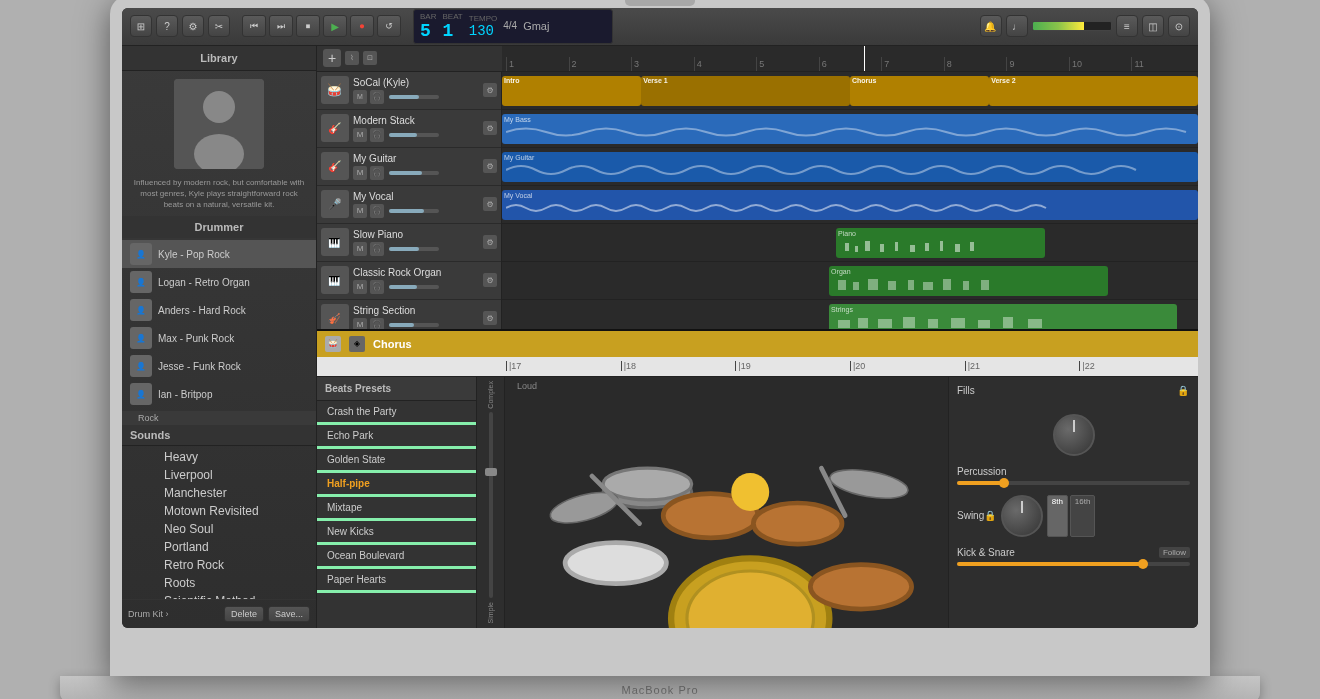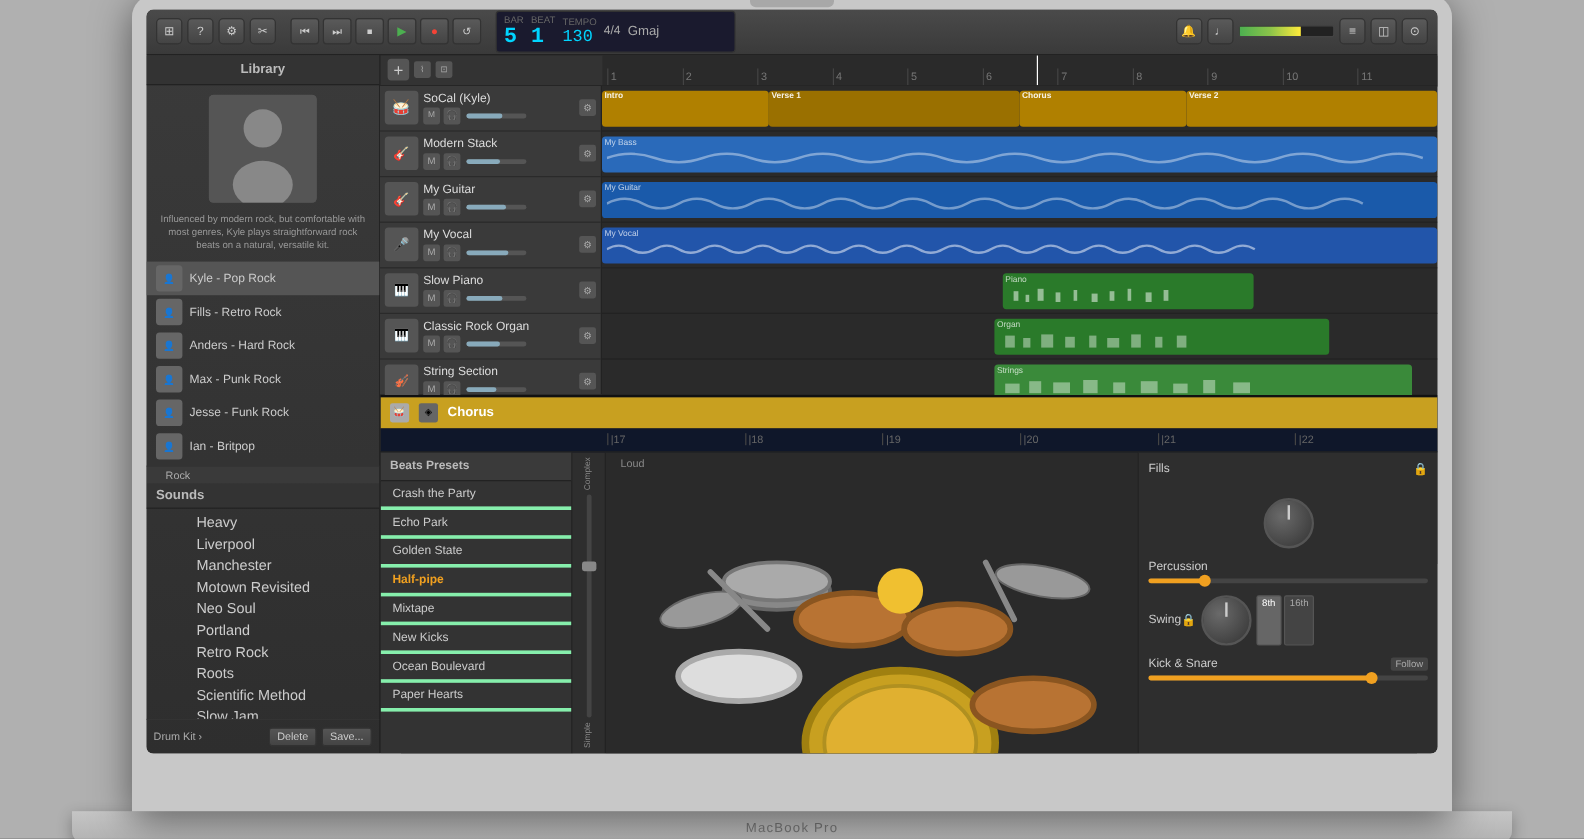--- a/index.html
+++ b/index.html
@@ -459,21 +459,21 @@
       align-items: center;
       justify-content: center;
     }
     .beat-header-title {
       font-size: 11px;
       font-weight: bold;
       color: #fff;
     }
     .beat-ruler {
       height: 20px;
-      background: #0f172a;
+      background: #e5e5e5;
       border-bottom: 1px solid #222;
       display: flex;
       align-items: center;
       padding-left: 185px;
     }
     .beat-ruler-marks {
       display: flex;
       flex: 1;
       padding: 0 4px;
     }
@@ -847,29 +847,30 @@
             <div class="drummer-avatar">
               <svg width="90" height="90" viewBox="0 0 90 90">
                 <rect width="90" height="90" fill="#555"></rect>
                 <circle cx="45" cy="28" r="16" fill="#888"></circle>
                 <ellipse cx="45" cy="75" rx="25" ry="20" fill="#888"></ellipse>
               </svg>
             </div>
 
             <div class="drummer-desc">Influenced by modern rock, but comfortable with most genres, Kyle plays straightforward rock beats on a natural, versatile kit.</div>
 
+            <div class="drummer-section-title">Drummer</div>
 
             <div class="drummer-list">
               <div class="drummer-item selected">
                 <div class="drummer-avatar-small">👤</div>
                 <span>Kyle - Pop Rock</span>
               </div>
               <div class="drummer-item">
                 <div class="drummer-avatar-small">👤</div>
-                <span>Fills - Retro Rock</span>
+                <span>Logan - Retro Organ</span>
               </div>
               <div class="drummer-item">
                 <div class="drummer-avatar-small">👤</div>
                 <span>Anders - Hard Rock</span>
               </div>
               <div class="drummer-item">
                 <div class="drummer-avatar-small">👤</div>
                 <span>Max - Punk Rock</span>
               </div>
               <div class="drummer-item">

